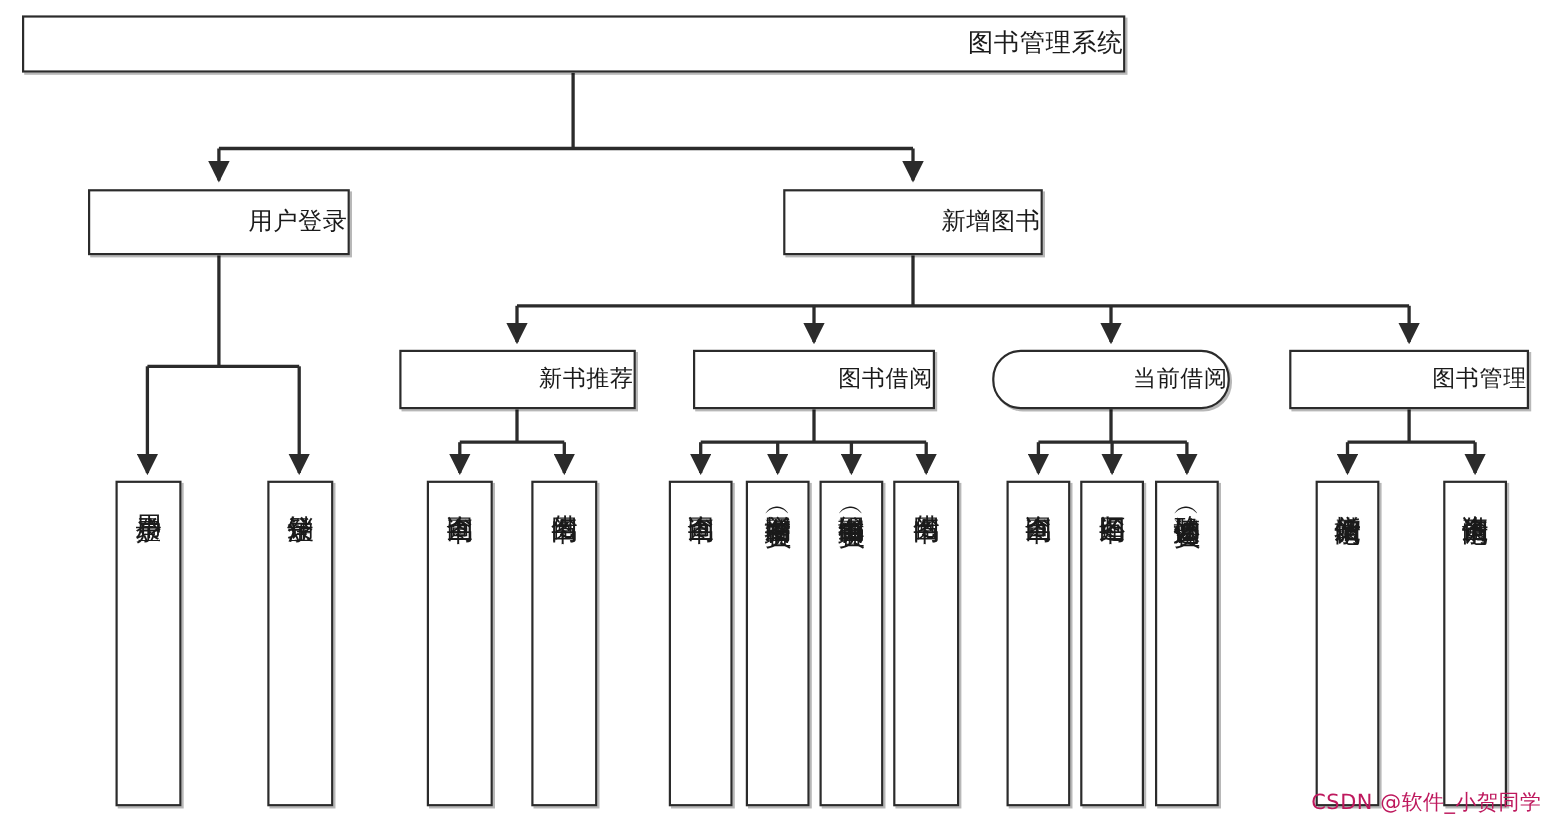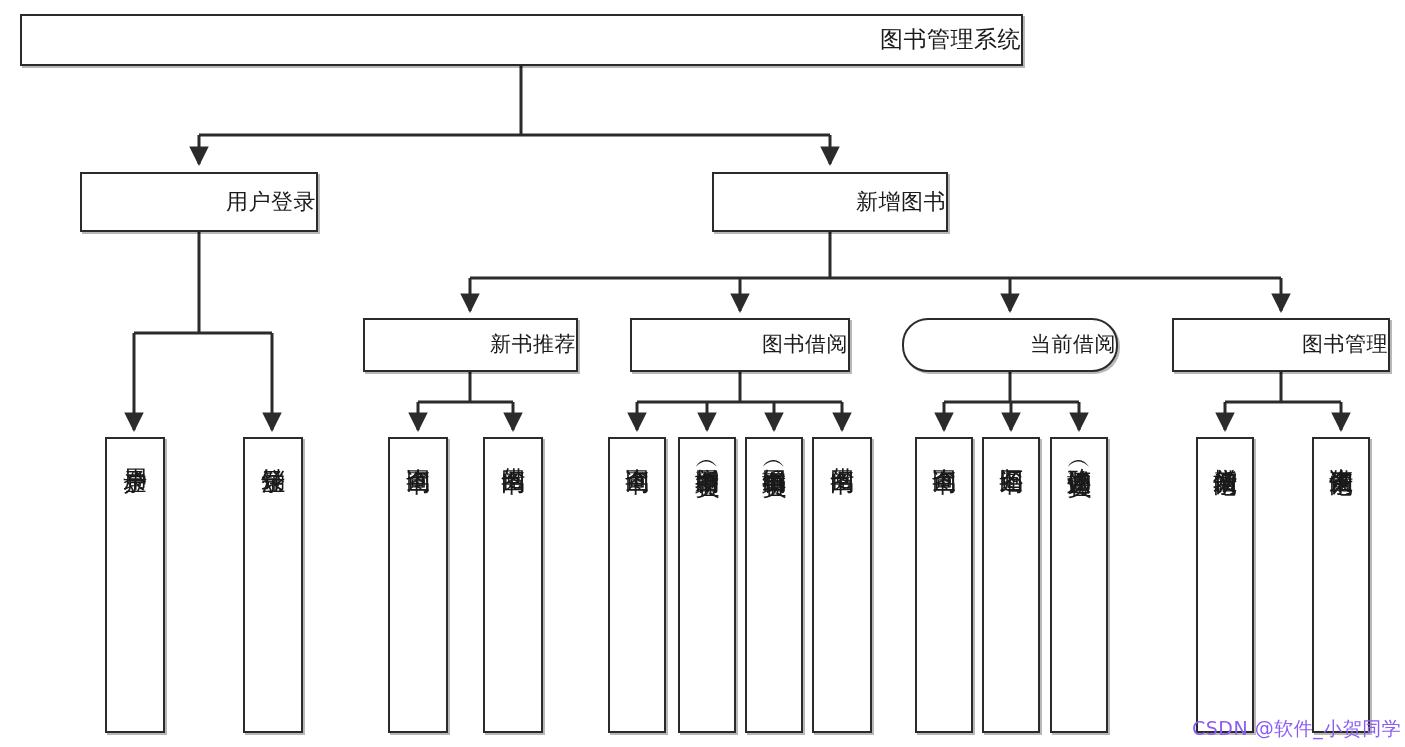--- a/index.html
+++ b/index.html
@@ -54,21 +54,21 @@
   .node.leaf .label {
     writing-mode: vertical-rl;
     text-orientation: upright;
     font-size: 24px;
     line-height: 1.18;
     letter-spacing: 1px;
     white-space: nowrap;
   }
   .watermark {
     position: absolute;
-    color: #8b5cf6;
+    color: #be185d;
     font-size: 19px;
     white-space: nowrap;
     letter-spacing: 0.5px;
   }
 </style>
 </head>
 <body>
 
 <div id="canvas">
 

